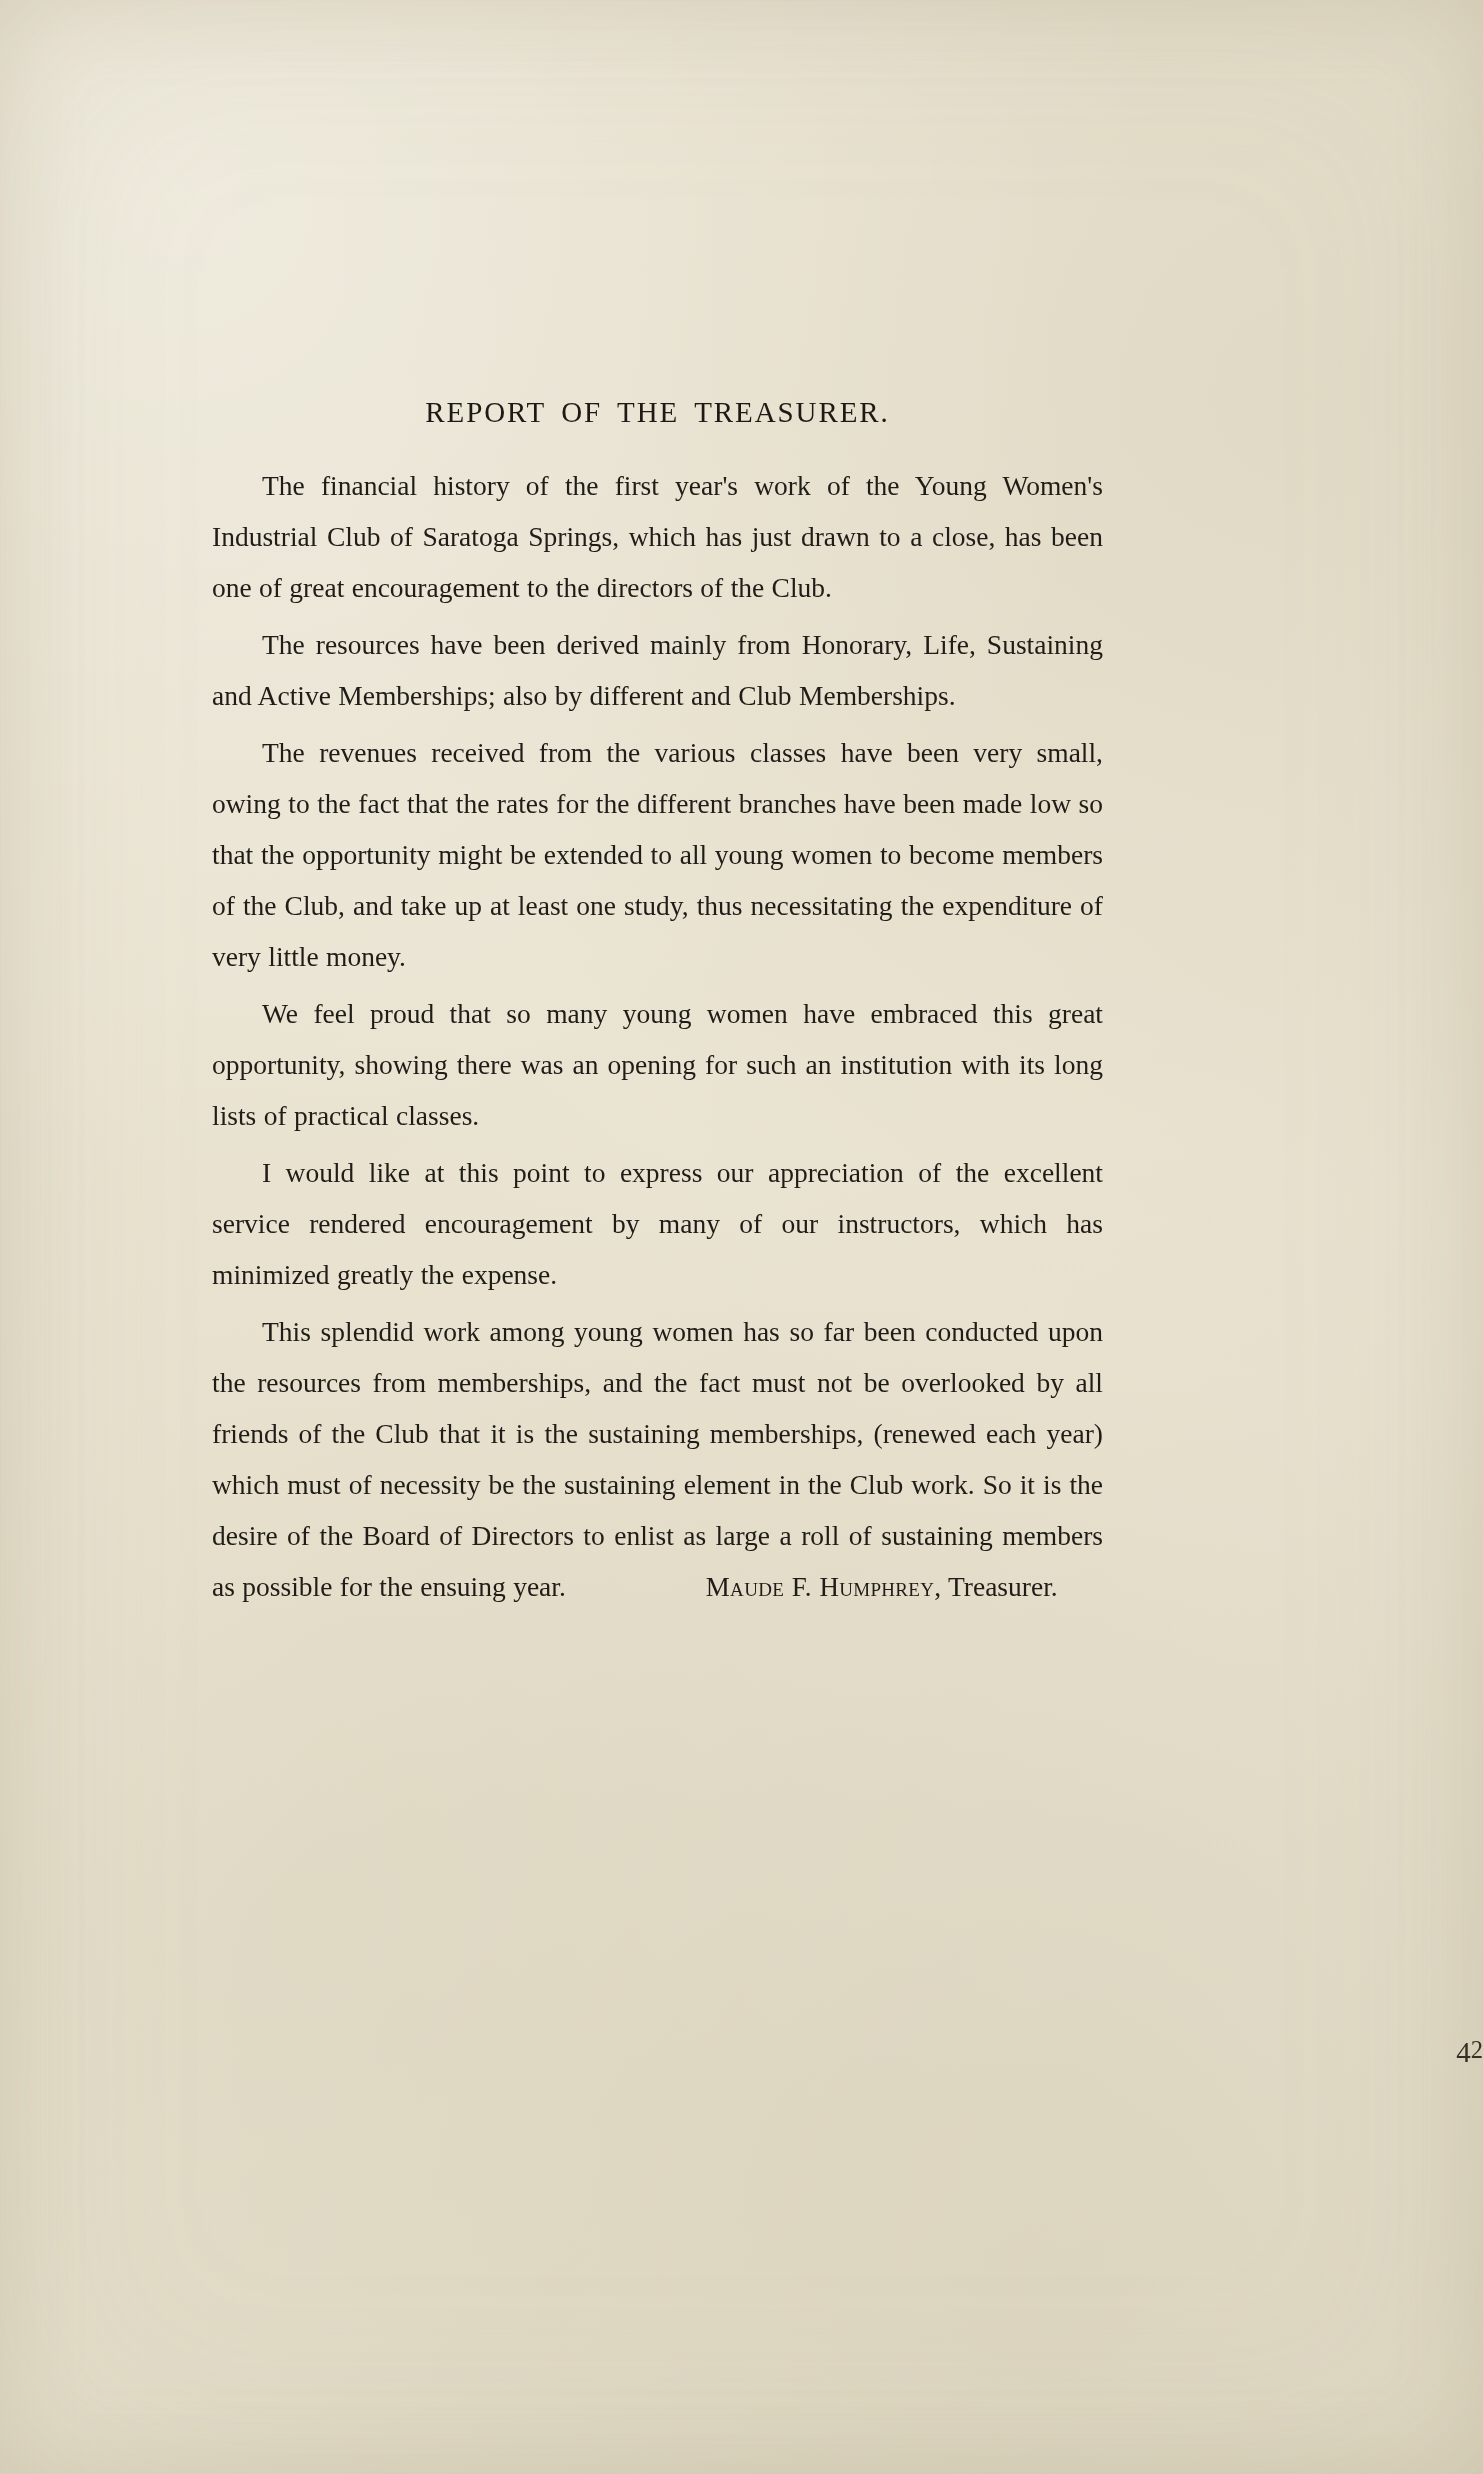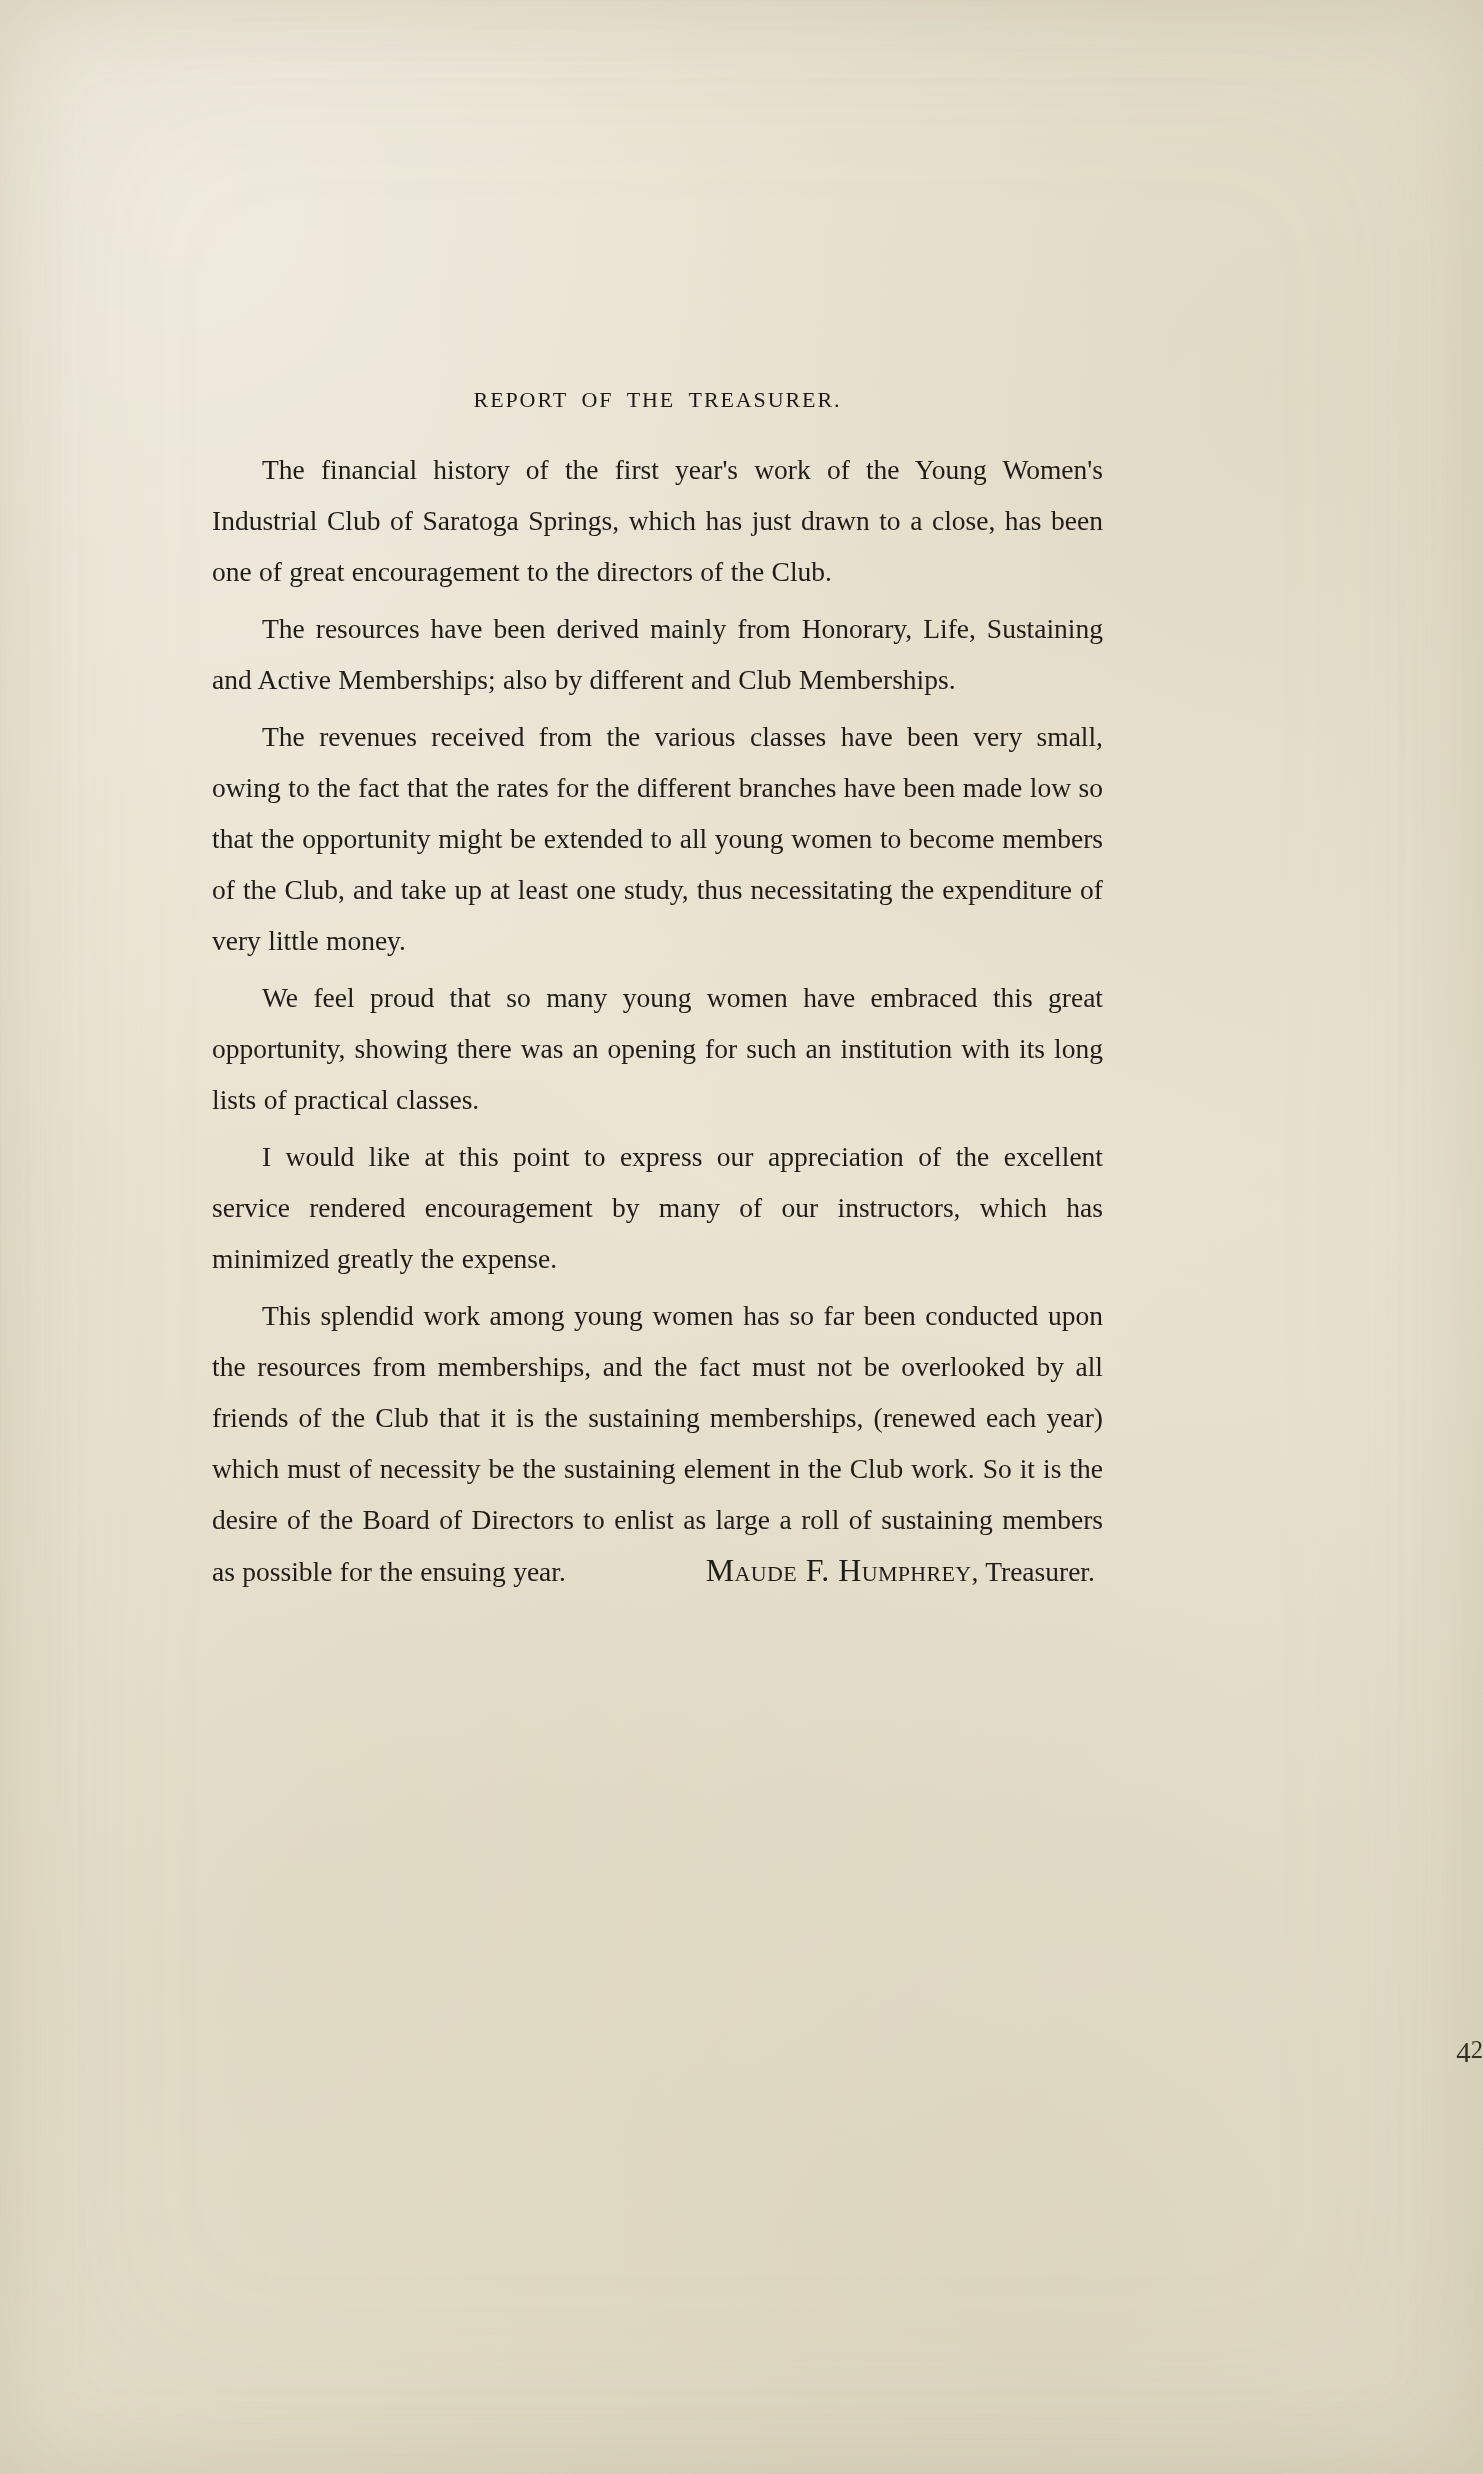--- a/index.html
+++ b/index.html
@@ -46,26 +46,26 @@
 
   
   .textblock {
     position: absolute;
     left: 206px;
     top: 382px;
     width: 903px;
   }
 
   .page-title {
-    font-size: 22px;
+    font-size: 29px;
     line-height: 1.0;
     letter-spacing: 1.9px;
     word-spacing: 6.4px;
     text-align: center;
-    margin: 7px 0 33px 0;
+    margin: 16px 0 33px 0;
     font-weight: 400;
     color: #1d1a15;
     white-space: nowrap;
   }
 
   .para {
     font-size: 27.5px;
     line-height: 51px;
     text-align: justify;
     text-align-last: left;
@@ -78,21 +78,21 @@
   }
 
   
   .sig {
     display: inline-block;
     margin-left: 90px;
     white-space: nowrap;
   }
   .smallcaps {
     font-variant: small-caps;
-    font-size: 32px;
+    font-size: 27px;
     letter-spacing: 0.3px;
   }
 
   .page-number {
     position: absolute;
     left: 0;
     right: 0;
     top: 2036px;
     text-align: right;
     font-size: 29px;

